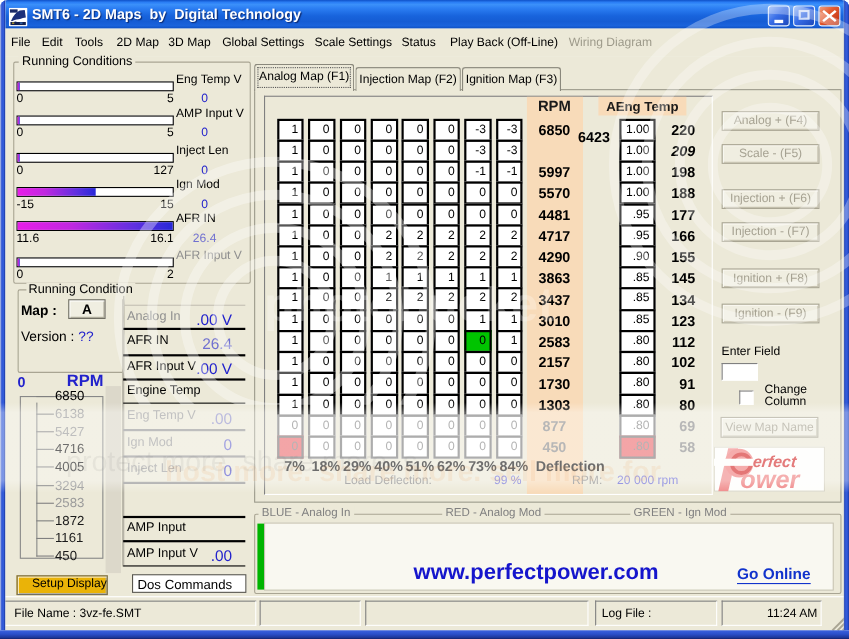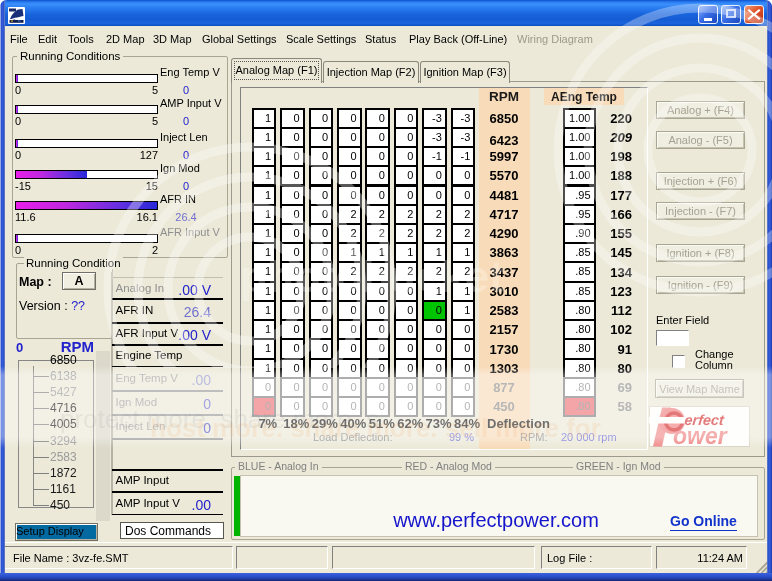--- a/index.html
+++ b/index.html
@@ -32,20 +32,21 @@
 <div class="abs" style="left:0;top:0;width:772px;height:26px;background:linear-gradient(180deg,#0f50c8 0%,#2a7ef5 8%,#3b90fa 16%,#2b7df2 30%,#1864dd 55%,#155cd4 75%,#1a63dc 90%,#0d4ec0 100%);"></div>
 <svg class="abs" style="left:8px;top:7px;" width="17" height="17" viewBox="0 0 17 17">
 <rect x="0" y="0" width="17" height="17" rx="1" fill="#fff"></rect>
 <rect x="1" y="1.5" width="7" height="3" fill="#1a2a66"></rect>
 <path d="M2 12 C4 7 7 4 10 2.5 L14.5 2 L15.5 9 C12 9.5 8 11 6.5 13 Z" fill="#1a2f7a"></path>
 <path d="M2.5 12.5 C6 10.5 11 10 15.5 10.5 L15.5 12 C11 11.5 6 12.2 3 13.5 Z" fill="#fff"></path>
 <rect x="1.5" y="13" width="14" height="2.8" fill="#12204f"></rect>
 <rect x="3" y="13.5" width="2" height="1" fill="#e8c020"></rect>
 <rect x="10" y="13.5" width="2.5" height="1" fill="#3a7ad0"></rect>
 </svg>
+<div class="abs" style="left:29px;top:5px;font-size:13px;font-weight:bold;color:#fff;text-shadow:1px 1px 1px rgba(10,30,90,.8);">SMT6&nbsp;-&nbsp;2D&nbsp;Maps&nbsp;&nbsp;by&nbsp;&nbsp;Digital&nbsp;Technology</div>
 <div class="abs" style="left:698px;top:5px;width:20px;height:19px;border-radius:3px;border:1px solid #e8f0fc;box-sizing:border-box;background:linear-gradient(135deg,#8fb4f5 0%,#3a6fe8 45%,#2352c8 85%,#1f4ab8 100%);"></div>
 <div class="abs" style="left:721px;top:5px;width:20px;height:19px;border-radius:3px;border:1px solid #e8f0fc;box-sizing:border-box;background:linear-gradient(135deg,#8fb4f5 0%,#3a6fe8 45%,#2352c8 85%,#1f4ab8 100%);"></div>
 <div class="abs" style="left:744px;top:5px;width:20px;height:19px;border-radius:3px;border:1px solid #e8f0fc;box-sizing:border-box;background:linear-gradient(135deg,#f0a080 0%,#e35b30 40%,#c93a1a 80%,#b03010 100%);"></div>
 <div class="abs" style="left:703.5px;top:17.5px;width:8px;height:3.5px;background:#fff;"></div>
 <div class="abs" style="left:725.5px;top:9px;width:10px;height:9px;border:2px solid #cfdcf8;box-sizing:border-box;"></div>
 <svg class="abs" style="left:747px;top:8px;" width="14" height="13" viewBox="0 0 14 13">
 <path d="M2 1 L7 5.2 L12 1 L13.5 2.6 L8.8 6.5 L13.5 10.4 L12 12 L7 7.8 L2 12 L0.5 10.4 L5.2 6.5 L0.5 2.6 Z" fill="#fff"></path>
 </svg>
 <div class="abs" style="left:3px;top:26px;width:766px;height:25px;background:#ece9d8;"></div>
 <div class="menu" style="left:10px;color:#000;">File</div>
@@ -113,21 +114,21 @@
 <div class="rlbl" style="top:433.5px;color:#9a9a9a;">3294</div>
 <div class="tick" style="top:456.6px;"></div>
 <div class="rlbl" style="top:449.6px;color:#9a9a9a;">2583</div>
 <div class="tick" style="top:472.7px;"></div>
 <div class="rlbl" style="top:465.7px;color:#1a1a1a;">1872</div>
 <div class="tick" style="top:488.8px;"></div>
 <div class="rlbl" style="top:481.8px;color:#1a1a1a;">1161</div>
 <div class="tick" style="top:504.9px;"></div>
 <div class="rlbl" style="top:497.9px;color:#1a1a1a;">450</div>
 <div class="abs" style="left:96px;top:351px;width:14px;height:170px;background:#dcd8ca;"></div>
-<div class="abs" style="left:15px;top:523px;width:83px;height:18px;background:#0369a1;border:1px solid #716f64;box-shadow:inset 1px 1px 0 #fff,inset -1px -1px 0 #b5b2a1;font-size:11px;text-align:left;line-height:14px;box-sizing:border-box;">Setup Display</div>
+<div class="abs" style="left:15px;top:523px;width:83px;height:18px;background:#eab308;border:1px solid #716f64;box-shadow:inset 1px 1px 0 #fff,inset -1px -1px 0 #b5b2a1;font-size:11px;text-align:right;line-height:14px;box-sizing:border-box;">Setup Display</div>
 <div class="abs" style="left:120px;top:522px;width:104px;height:17px;background:#fff;border:1px solid #58564e;box-sizing:border-box;font-size:12px;padding:1px 0 0 4px;">Dos Commands</div>
 <div class="abs" style="left:111px;top:272px;width:1.5px;height:243px;background:#b6b3a6;"></div>
 <div class="hl" style="top:277px;background:#c2bfb2;height:1px;"></div>
 <div class="hl" style="top:298px;"></div>
 <div class="hl" style="top:322px;"></div>
 <div class="hl" style="top:344px;"></div>
 <div class="hl" style="top:365.5px;"></div>
 <div class="hl" style="top:469px;"></div>
 <div class="hl" style="top:491px;"></div>
 <div class="hl" style="top:513.5px;"></div>
@@ -172,21 +173,21 @@
 <div class="cell" style="left:562.5px;top:107.60px;width:33px;height:21.2px;line-height:16.5px;">1.00</div>
 <div class="tmpv" style="top:110.80px;color:#000;">220</div>
 <div class="cell" style="left:251.5px;top:126.83px;width:24.6px;height:21.2px;line-height:16.5px;">1</div>
 <div class="cell" style="left:280.0px;top:126.83px;width:24.6px;height:21.2px;line-height:16.5px;">0</div>
 <div class="cell" style="left:308.5px;top:126.83px;width:24.6px;height:21.2px;line-height:16.5px;">0</div>
 <div class="cell" style="left:337.0px;top:126.83px;width:24.6px;height:21.2px;line-height:16.5px;">0</div>
 <div class="cell" style="left:365.4px;top:126.83px;width:24.6px;height:21.2px;line-height:16.5px;">0</div>
 <div class="cell" style="left:393.9px;top:126.83px;width:24.6px;height:21.2px;line-height:16.5px;">0</div>
 <div class="cell" style="left:422.3px;top:126.83px;width:24.6px;height:21.2px;line-height:16.5px;">-3</div>
 <div class="cell" style="left:450.8px;top:126.83px;width:24.6px;height:21.2px;line-height:16.5px;">-3</div>
-<div class="rpmv" style="top:133px;color:#000;">6423</div>
+<div class="rpmv" style="top:117px;color:#000;padding-left:36px;">6423</div>
 <div class="cell" style="left:562.5px;top:126.83px;width:33px;height:21.2px;line-height:16.5px;">1.00</div>
 <div class="tmpv" style="top:130.03px;color:#000;font-style:italic;">209</div>
 <div class="cell" style="left:251.5px;top:146.06px;width:24.6px;height:21.2px;line-height:16.5px;">1</div>
 <div class="cell" style="left:280.0px;top:146.06px;width:24.6px;height:21.2px;line-height:16.5px;">0</div>
 <div class="cell" style="left:308.5px;top:146.06px;width:24.6px;height:21.2px;line-height:16.5px;">0</div>
 <div class="cell" style="left:337.0px;top:146.06px;width:24.6px;height:21.2px;line-height:16.5px;">0</div>
 <div class="cell" style="left:365.4px;top:146.06px;width:24.6px;height:21.2px;line-height:16.5px;">0</div>
 <div class="cell" style="left:393.9px;top:146.06px;width:24.6px;height:21.2px;line-height:16.5px;">0</div>
 <div class="cell" style="left:422.3px;top:146.06px;width:24.6px;height:21.2px;line-height:16.5px;">-1</div>
 <div class="cell" style="left:450.8px;top:146.06px;width:24.6px;height:21.2px;line-height:16.5px;">-1</div>
@@ -343,21 +344,21 @@
 <div class="pct" style="left:364.7px;top:415.5px;">51%</div>
 <div class="pct" style="left:393.2px;top:415.5px;">62%</div>
 <div class="pct" style="left:421.6px;top:415.5px;">73%</div>
 <div class="pct" style="left:450.1px;top:415.5px;">84%</div>
 <div class="abs" style="left:487px;top:416px;font-size:13px;font-weight:bold;color:#1a1a1a;">Deflection</div>
 <div class="abs" style="left:313px;top:431px;font-size:11px;color:#8f8f8f;">Load Deflection:</div>
 <div class="abs" style="left:449px;top:431px;font-size:11px;color:#7070d8;">99 %</div>
 <div class="abs" style="left:520px;top:431px;font-size:11px;color:#8f8f8f;">RPM:</div>
 <div class="abs" style="left:561px;top:431px;font-size:11px;color:#7070d8;">20 000 rpm</div>
 <div class="btn6" style="top:101px;">Analog + (F4)</div>
-<div class="btn6" style="top:130.5px;">Analog - (F5)</div>
+<div class="btn6" style="top:130.5px;">Scale - (F5)</div>
 <div class="btn6" style="top:171.5px;">Injection + (F6)</div>
 <div class="btn6" style="top:202px;">Injection - (F7)</div>
 <div class="btn6" style="top:243.5px;">Ignition + (F8)</div>
 <div class="btn6" style="top:275.5px;">Ignition - (F9)</div>
 <div class="abs" style="left:656px;top:314px;font-size:11px;color:#000;">Enter Field</div>
 <div class="abs sunk" style="left:656px;top:330px;width:33px;height:16px;background:#fff;"></div>
 <div class="abs sunk" style="left:672px;top:355px;width:13px;height:13px;background:#fff;"></div>
 <div class="abs" style="left:695px;top:349px;font-size:11px;line-height:10.5px;color:#000;">Change<br>Column</div>
 <div class="abs" style="left:655px;top:378.5px;width:89px;height:19.5px;background:#f0eee1;border:1px solid #a9a593;box-shadow:inset 1px 1px 0 #fbfaf4,inset -1px -1px 0 #c6c2b0;color:#a6a292;font-size:11px;text-align:center;line-height:18px;box-sizing:border-box;">View Map Name</div>
 <div class="abs" style="left:649px;top:406px;width:101px;height:41px;background:#fefefc;border:1px solid #d8d4c4;box-sizing:border-box;"></div>
@@ -368,21 +369,21 @@
 <rect x="0" y="11" width="36" height="6.5" fill="#fefefc"></rect>
 <text x="37" y="19" font-family="Liberation Sans" font-size="14.5" font-weight="bold" font-style="italic" fill="#d43030" transform="skewX(-6)">erfect</text>
 <text x="24" y="38" font-family="Liberation Sans" font-size="23" font-weight="bold" font-style="italic" fill="#ef8282">ower</text>
 </svg>
 <div class="abs" style="left:231px;top:467px;width:534px;height:73px;border:1px solid #a9a593;border-radius:2px;box-sizing:border-box;"></div>
 <div class="abs" style="left:235px;top:460px;background:#ece9d8;padding:0 3px;font-size:10.5px;color:#808080;">BLUE - Analog In</div>
 <div class="abs" style="left:402px;top:460px;background:#ece9d8;padding:0 3px;font-size:10.5px;color:#808080;">RED - Analog Mod</div>
 <div class="abs" style="left:573px;top:460px;background:#ece9d8;padding:0 3px;font-size:10.5px;color:#808080;">GREEN - Ign Mod</div>
 <div class="abs" style="left:239.5px;top:474.5px;width:518px;height:62px;background:#f9f8f1;border:1px solid #c6c2b0;box-sizing:border-box;"></div>
 <div class="abs" style="left:233.5px;top:476px;width:6px;height:60px;background:#00b400;"></div>
-<div class="abs" style="left:376px;top:509px;width:240px;text-align:center;font-size:20px;font-weight:normal;color:#1515cc;">www.perfectpower.com</div>
+<div class="abs" style="left:376px;top:509px;width:240px;font-size:20px;font-weight:bold;color:#1515cc;">www.perfectpower.com</div>
 <div class="abs" style="left:670px;top:513px;font-size:14px;font-weight:bold;color:#1133cc;border-bottom:1.5px solid #1133cc;padding-bottom:1px;">Go Online</div>
 <div class="abs" style="left:3px;top:542px;width:766px;height:31px;background:#ece9d8;border-top:1px solid #fff;"></div>
 <div class="abs sunk" style="left:3px;top:546px;width:230px;height:23px;font-size:11px;color:#000;line-height:22px;padding-left:9px;">File Name : 3vz-fe.SMT</div>
 <div class="abs sunk" style="left:236px;top:546px;width:92px;height:23px;font-size:11px;color:#000;line-height:22px;padding-left:9px;"></div>
 <div class="abs sunk" style="left:332px;top:546px;width:203px;height:23px;font-size:11px;color:#000;line-height:22px;padding-left:9px;"></div>
 <div class="abs sunk" style="left:541px;top:546px;width:111px;height:23px;font-size:11px;color:#000;line-height:22px;padding-left:5px;">Log File :</div>
 <div class="abs sunk" style="left:656px;top:546px;width:91px;height:23px;font-size:11px;color:#000;line-height:22px;padding-right:3px;text-align:right;">11:24 AM</div>
 <svg class="abs" style="left:753px;top:558px;" width="16" height="16" viewBox="0 0 17 17">
 <g stroke="#a9a593" stroke-width="2">
         <line x1="16" y1="4" x2="4" y2="16"></line>

